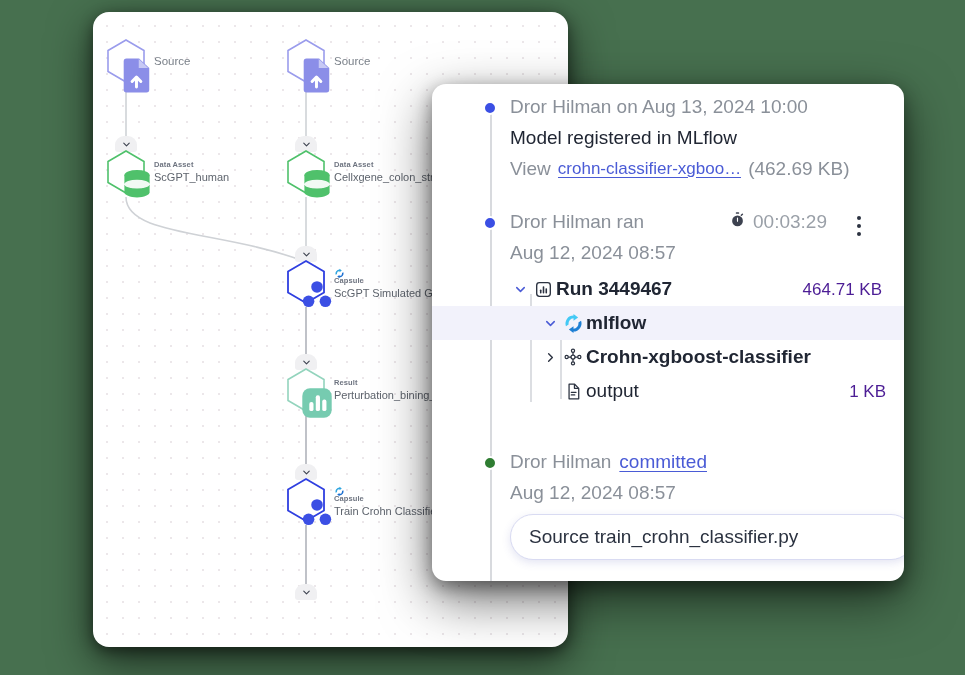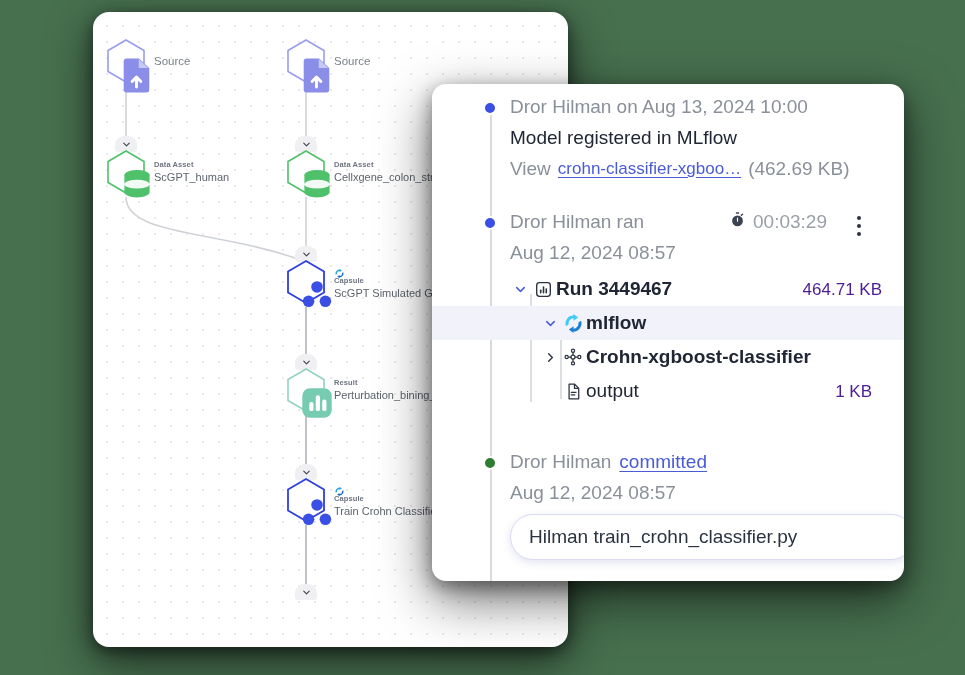--- a/index.html
+++ b/index.html
@@ -539,27 +539,27 @@
       <span class="tw-chevron"></span>
       <span class="tw-icon">
         <svg viewBox="0 0 24 24" width="19" height="19" fill="none" stroke="#2b3240" stroke-width="1.6" stroke-linejoin="round">
             <path d="M6.4 2.8h7L18.6 8v13.2H6.4z"></path>
             <path d="M13.2 2.9V8h5.3"></path>
             <path d="M9.2 13h6M9.2 16.4h4.4" stroke-linecap="round"></path>
           </svg>
       </span>
       <span class="tw-label">output</span>
     </div>
-    <span class="tw-size" style="right:32px; top:298px;">1 KB</span>
+    <span class="tw-size" style="right:18px; top:298px;">1 KB</span>
   </div>
 
   <div class="event">
     <span class="event-dot dot-green" style="top:372px;"></span>
     <div class="event-head" style="left:78px; top:367px;">
       <span class="ev-actor">Dror Hilman</span>
       <a class="ev-link" href="#" style="margin-left:8px;">committed</a>
     </div>
     <div class="ev-sub" style="left:78px; top:398px;">Aug 12, 2024 08:57</div>
     <div class="commit-box" style="top:430px;">
-      <span class="commit-text">Hilman train_crohn_classifier.py</span>
+      <span class="commit-text">Source train_crohn_classifier.py</span>
     </div>
   </div>
 </div>
 
 </body></html>

